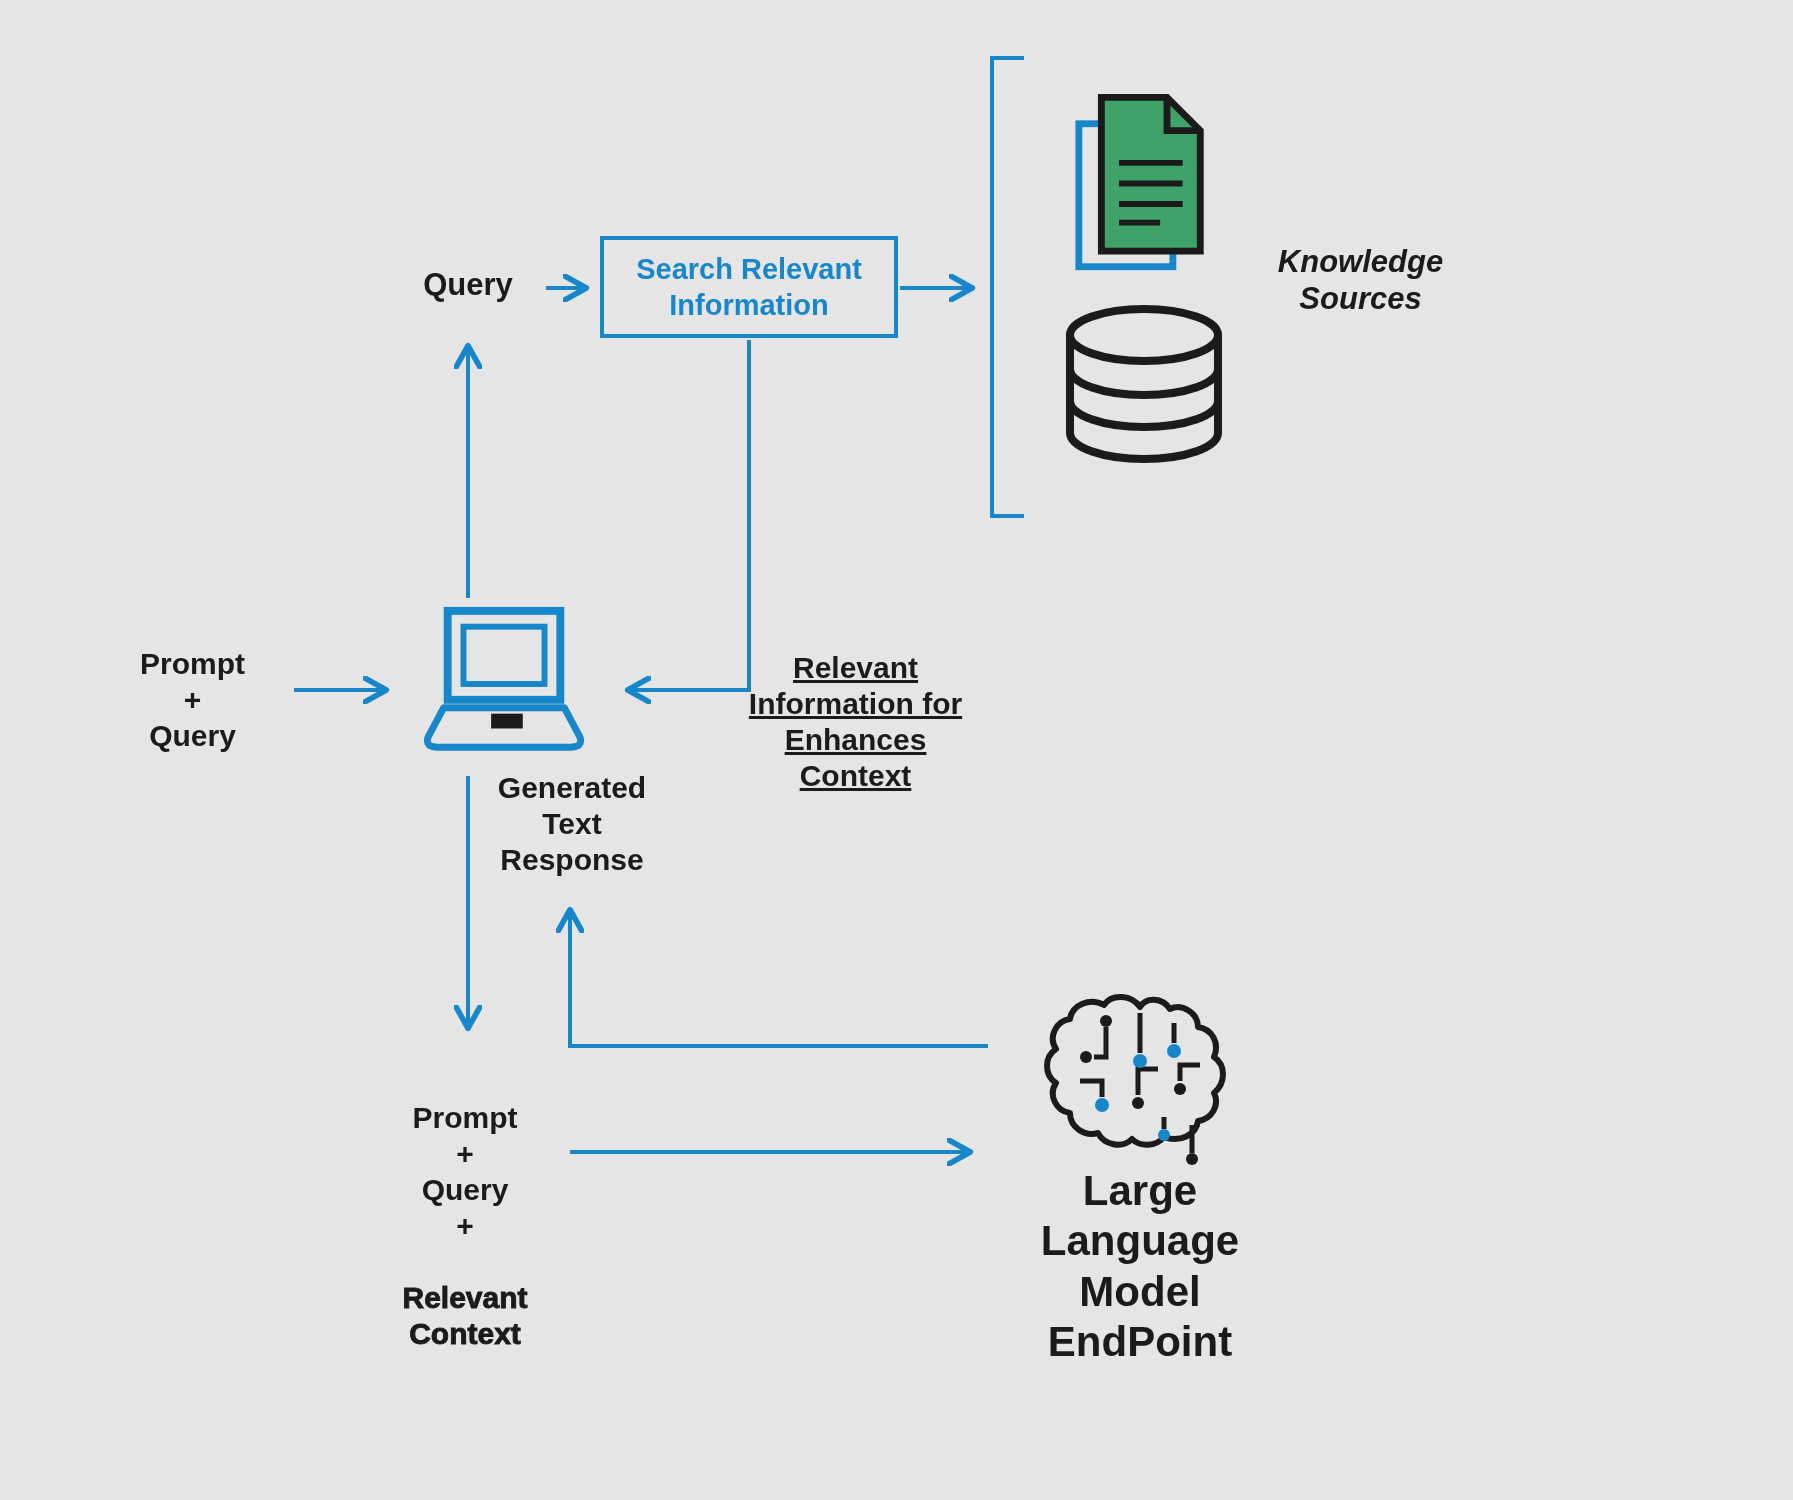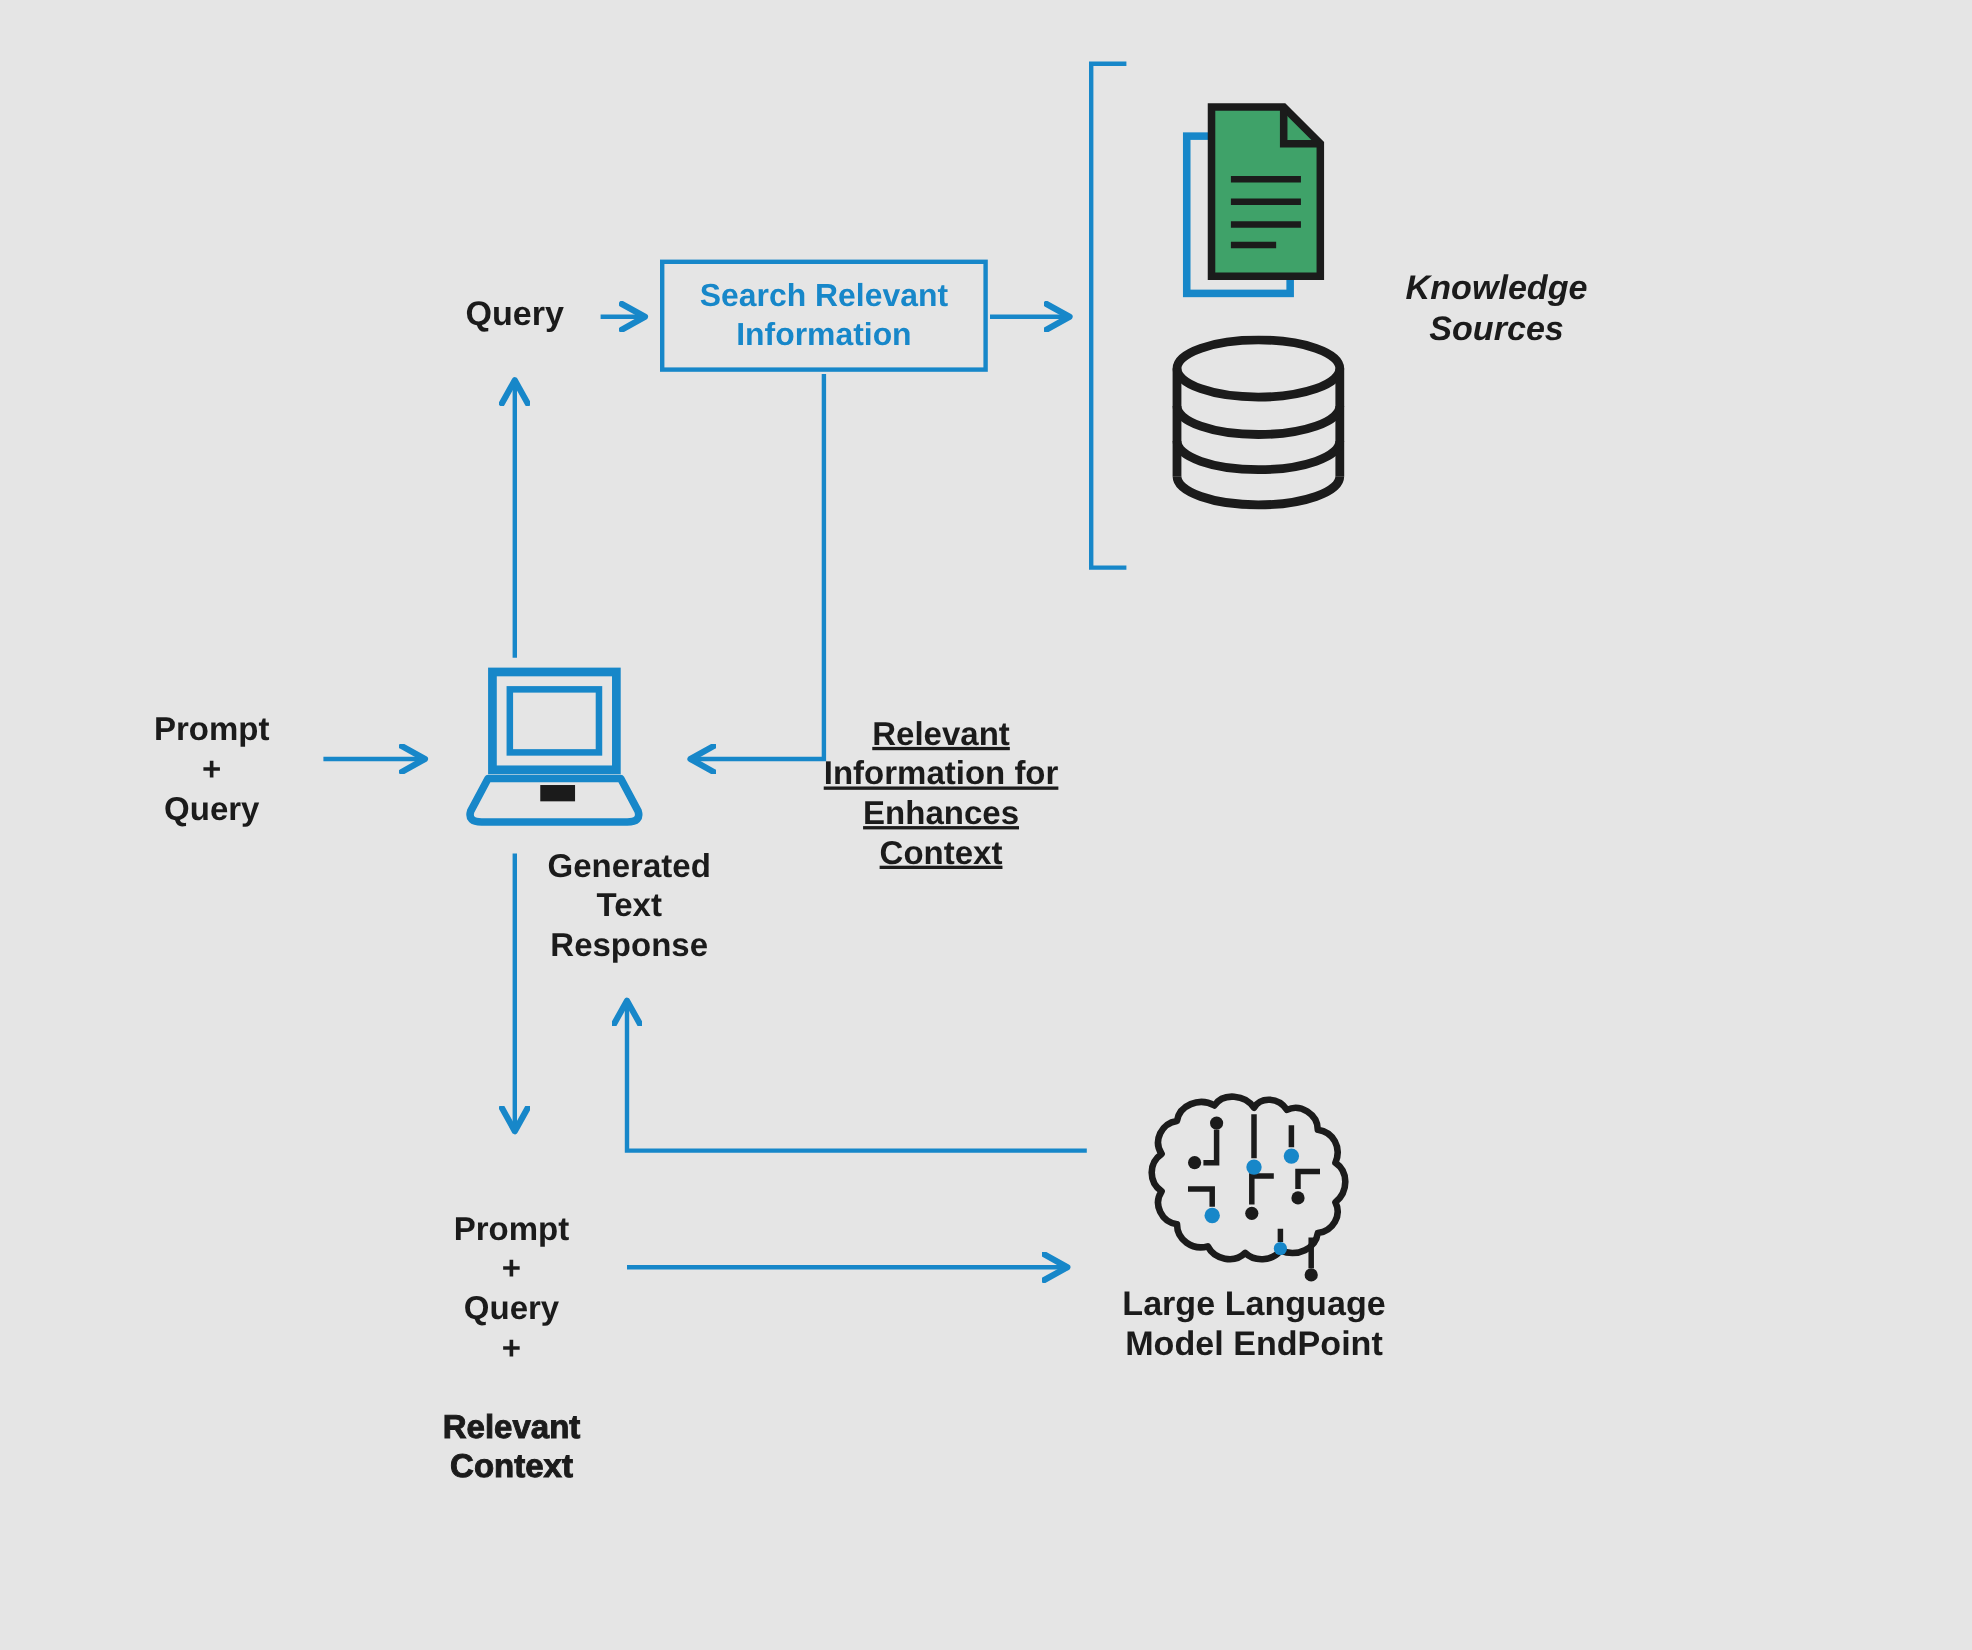--- a/index.html
+++ b/index.html
@@ -108,21 +108,21 @@
 
   <div class="label" style="left:375px; top:1064px; width:180px;">
     <span class="label-regular">Prompt
 +
 Query
 +</span>
     <span class="label-heavy">Relevant
 Context</span>
   </div>
 
-  <div class="label" style="left:1000px; top:1166px; width:280px; font-size:31px;">Large Language
+  <div class="label" style="left:1000px; top:1166px; width:280px; font-size:42px;">Large Language
 Model EndPoint</div>
 
   <svg class="icon-svg" style="left:1072px; top:92px;" width="142" height="182" viewBox="0 0 145 185" xmlns="http://www.w3.org/2000/svg">
     <rect x="7" y="32" width="96" height="146" fill="none" stroke="#1787C9" stroke-width="7"></rect>
     <path d="M30,5 L97,5 L131,39 L131,162 L30,162 Z" fill="#3FA269" stroke="#1B1B1B" stroke-width="7" stroke-linejoin="miter"></path>
     <path d="M97,5 L97,39 L131,39" fill="none" stroke="#1B1B1B" stroke-width="7"></path>
     <g stroke="#1B1B1B" stroke-width="6">
       <path d="M48,72 H113"></path>
       <path d="M48,93 H113"></path>
       <path d="M48,114 H113"></path>

